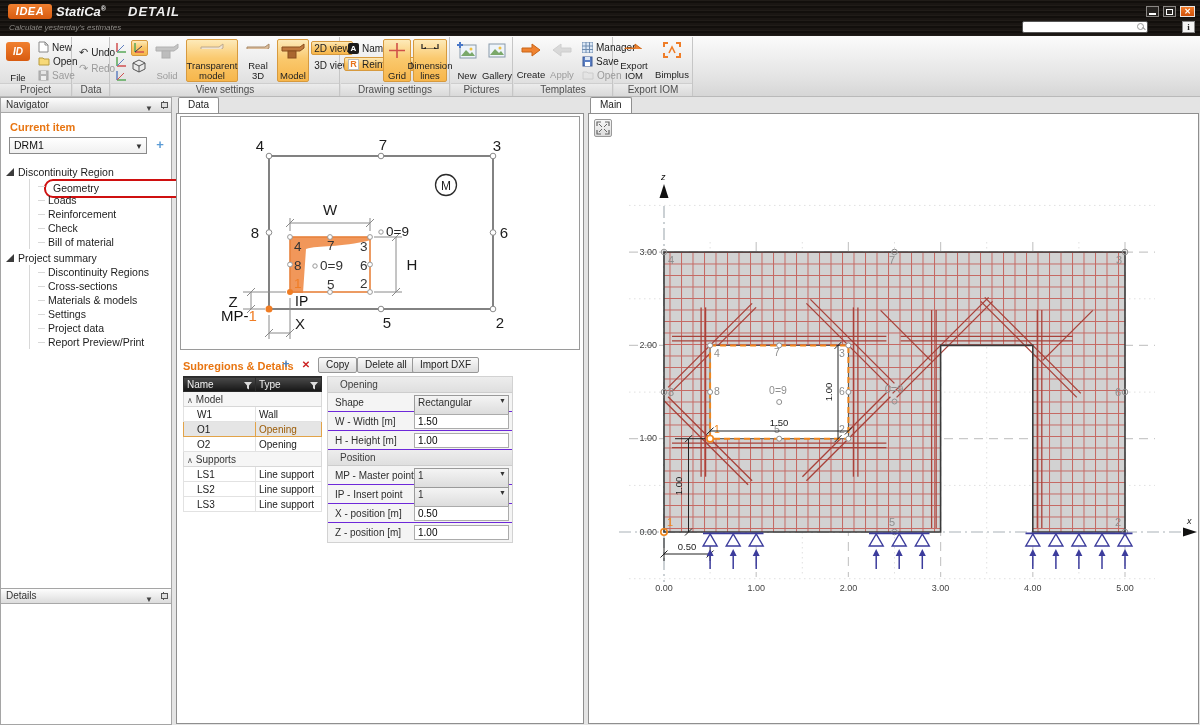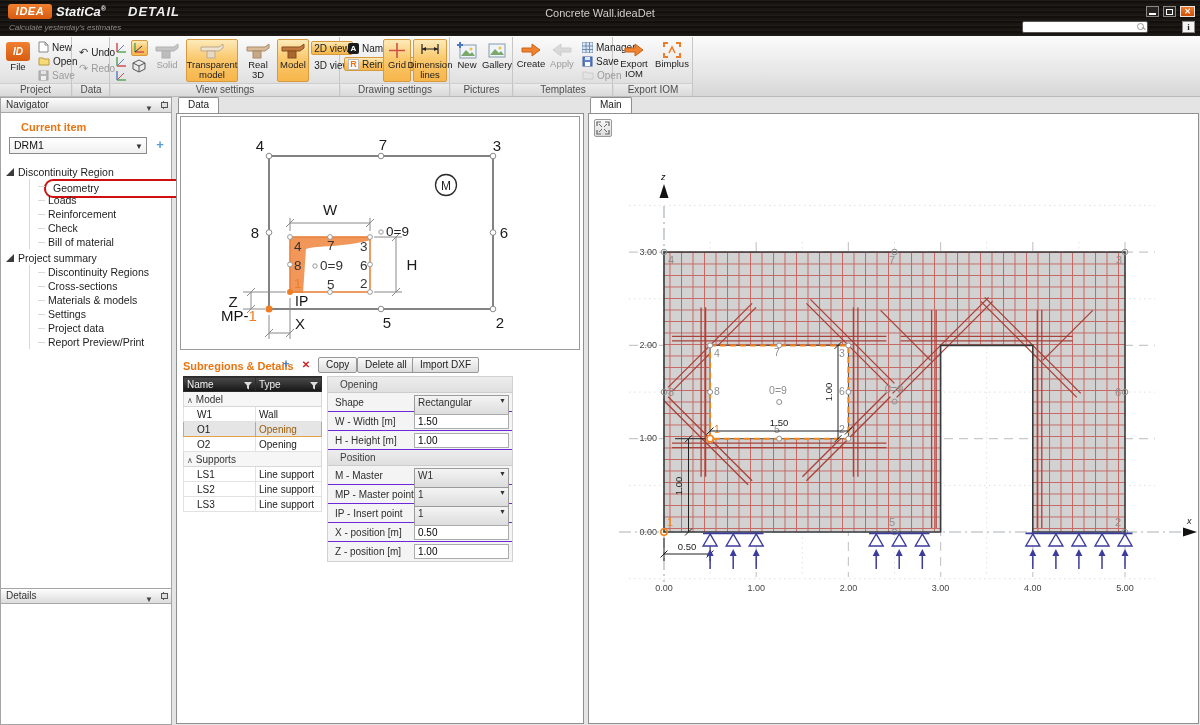--- a/index.html
+++ b/index.html
@@ -26,37 +26,37 @@
   #searchbox input { position:absolute; left:2px; top:0; width:108px; height:10px; border:none; outline:none; font-size:9px; background:transparent; }
   #search-ic { position:absolute; right:2px; top:1px; width:8px; height:8px; }
   #search-ic::before { content:""; position:absolute; left:0; top:0; width:5px; height:5px; border:1px solid #999; border-radius:50%; }
   #search-ic::after { content:""; position:absolute; left:5px; top:5px; width:4px; height:1px; background:#999; transform:rotate(45deg); }
   #btn-info { position:absolute; left:1182px; top:21px; width:13px; height:12px; background:#f4f4f4; border:1px solid #888; font-size:9px; font-weight:bold; text-align:center; line-height:11px; color:#222; font-family:"Liberation Serif",serif; }
 
   
   #ribbon { position:absolute; left:0; top:36px; width:1200px; height:61px; background:linear-gradient(#fbfbfb,#e3e3e3 70%,#d6d6d6); border-bottom:1px solid #b9b9b9; }
   .rgroup { position:absolute; top:1px; height:59px; border-right:1px solid #c6c6c6; }
   .glabel { position:absolute; left:0; right:0; bottom:0; height:13px; text-align:center; font-size:10px; color:#4e4e4e; background:linear-gradient(#ececec,#d9d9d9); border-top:1px solid #cecece; }
-  .bb { position:absolute; top:2px; height:43px; display:flex; flex-direction:column; align-items:center; gap:1px; font-size:9.5px; line-height:10px; color:#222; text-align:center; border:1px solid transparent; border-radius:2px; padding-top:2px; }
+  .bb { position:absolute; top:2px; height:43px; display:flex; flex-direction:column; align-items:center; gap:12px; font-size:9.5px; line-height:10px; color:#222; text-align:center; border:1px solid transparent; border-radius:2px; padding-top:2px; }
   .sb { position:absolute; height:14px; display:flex; align-items:center; gap:3px; font-size:10px; color:#222; padding:0 3px; border:1px solid transparent; border-radius:2px; white-space:nowrap; }
   .sel { background:linear-gradient(#fdeab9,#fac96e 45%,#f7b64b); border-color:#d79a3e !important; }
   .dis { color:#9b9b9b; }
   .dis svg, .dis .icbx { opacity:.45; filter:grayscale(1); }
   .icbx { display:inline-block; }
 
   
   .phead { position:absolute; left:0; right:0; top:0; height:15px; background:linear-gradient(#fdfdfd,#dcdcdc); border-bottom:1px solid #a8a8a8; font-size:10px; color:#333; padding-left:5px; line-height:14px; }
   .phead .hic { position:absolute; top:4px; font-size:8px; color:#444; }
   .pin { position:absolute; top:3px; right:4px; width:7px; height:9px; }
   .pin::before { content:""; position:absolute; left:3px; top:0; width:1px; height:8px; background:#555; }
   .pin::after { content:""; position:absolute; left:1px; top:1px; width:5px; height:4px; border:1px solid #555; background:#ddd; }
 
   #left-panel { position:absolute; left:0; top:97px; width:172px; height:628px; background:#fff; border:1px solid #a5a5a5; }
   #nav-body { position:absolute; left:0; top:15px; right:0; height:378px; background:#fff; }
-  #cur-item { position:absolute; left:20px; top:8px; color:#e87511; font-weight:bold; font-size:11px; }
+  #cur-item { position:absolute; left:9px; top:8px; color:#e87511; font-weight:bold; font-size:11px; }
   #drm-combo { position:absolute; left:8px; top:24px; width:138px; height:17px; border:1px solid #8a8a8a; background:linear-gradient(#fff,#f0f0f0); font-size:10.5px; line-height:15px; padding-left:4px; color:#111; }
   #drm-combo .arr { position:absolute; right:3px; top:1px; font-size:8px; color:#333; }
   #add-drm { position:absolute; left:151px; top:25px; width:16px; height:15px; text-align:center; color:#5b9bd5; font-weight:bold; font-size:13px; line-height:14px; }
   .tree { position:absolute; left:4px; top:50px; font-size:10.5px; color:#1c1c1c; }
   .troot { display:flex; align-items:center; height:14px; margin-top:2px; }
   .exp { width:10px; height:8px; position:relative; margin-right:3px; }
   .exp::before { content:""; position:absolute; left:1px; top:0; border:4px solid transparent; border-bottom-color:#3c3c3c; border-right-color:#3c3c3c; }
   .tkids { margin-left:24px; border-left:1px solid #d8d8d8; padding-left:8px; list-style:none; }
   .tkids li { position:relative; height:14px; line-height:14px; padding-left:10px; }
   .tkids li::before { content:""; position:absolute; left:0; top:7px; width:7px; height:1px; background:#d8d8d8; }
@@ -105,21 +105,20 @@
 </head>
 <body>
 
 <div id="app">
 
   <div id="titlebar">
     <div id="logo-box">IDEA</div>
     <div id="logo-statica"><span>StatiCa</span><span id="logo-reg">®</span></div>
     <div id="logo-detail">DETAIL</div>
     <div id="tagline">Calculate yesterday's estimates</div>
-    <div id="doc-title">Concrete Wall.ideaDet</div>
     <div id="btn-min" class="winbtn">
         <i></i>
       </div>
     <div id="btn-max" class="winbtn">
         <i></i>
       </div>
     <div id="btn-close" class="winbtn"><span>✕</span></div>
     <div id="searchbox">
       <input style="">
       <span id="search-ic"></span>
@@ -547,26 +546,20 @@
         <div class="prow">
           <span class="plabel">W - Width [m]</span>
           <span class="pctl"><input class="pinput" value="1.50" style=""></span>
         </div>
         <div class="prow">
           <span class="plabel">H - Height [m]</span>
           <span class="pctl"><input class="pinput" value="1.00" style=""></span>
         </div>
         <div class="pgrp">Position</div>
         <div class="prow">
-          <span class="plabel">M - Master</span>
-          <span class="pctl">
-              <span class="pselect" style="display:block;"><span>W1</span><span class="arr">▼</span></span>
-            </span>
-        </div>
-        <div class="prow">
           <span class="plabel">MP - Master point</span>
           <span class="pctl">
               <span class="pselect" style="display:block;"><span>1</span><span class="arr">▼</span></span>
             </span>
         </div>
         <div class="prow">
           <span class="plabel">IP - Insert point</span>
           <span class="pctl">
               <span class="pselect" style="display:block;"><span>1</span><span class="arr">▼</span></span>
             </span>

